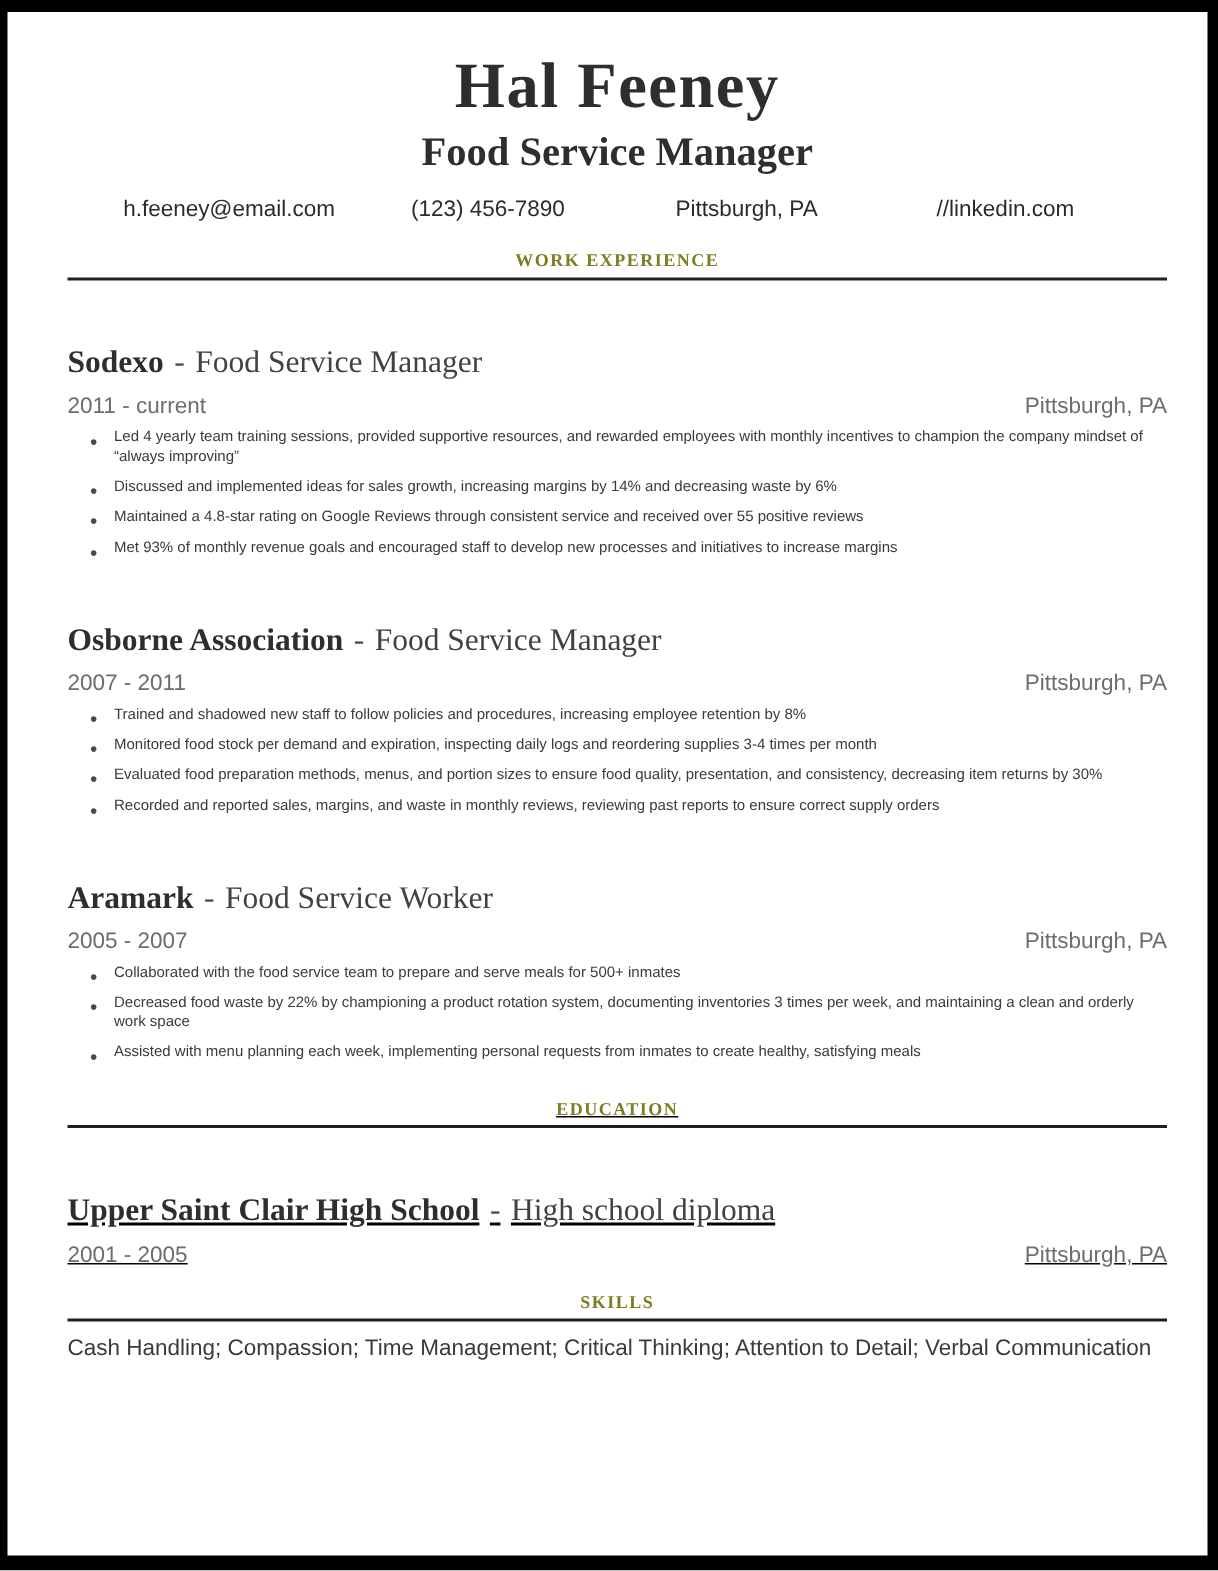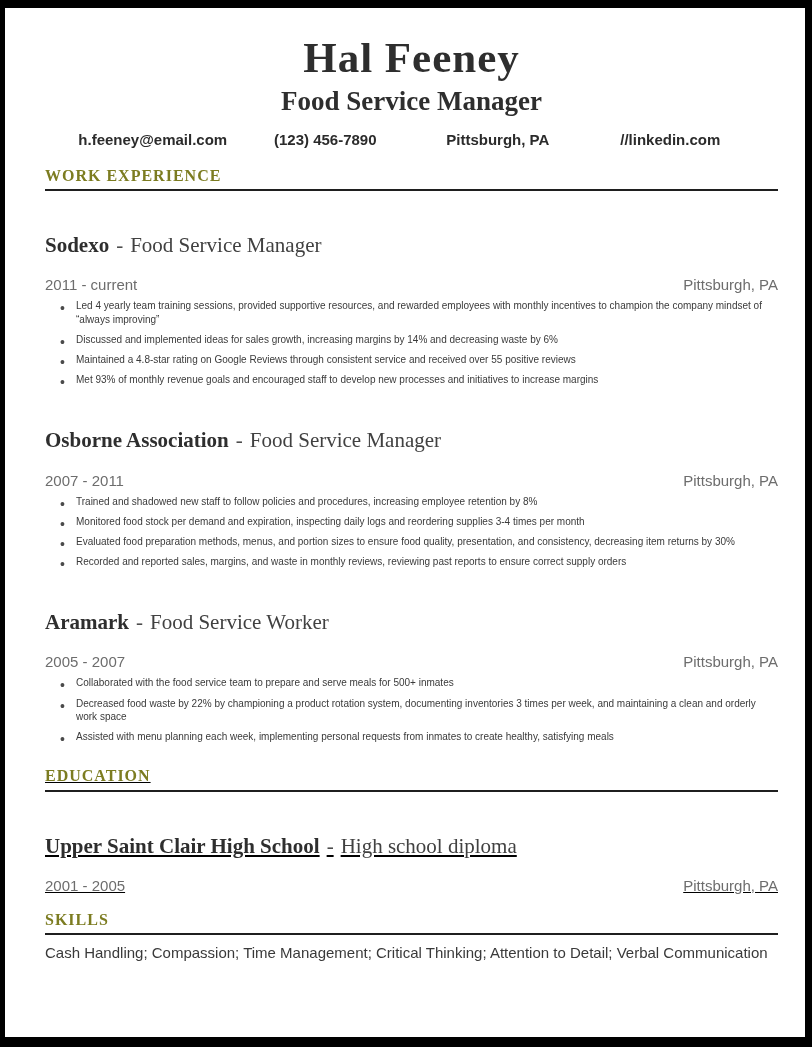--- a/index.html
+++ b/index.html
@@ -42,29 +42,30 @@
     color: var(--heading-text);
     margin-top: 5px;
   }
   .contact-row {
     display: flex;
     width: 690px;
     margin: 14px auto 0;
     font-size: 15px;
     color: #2b2b2b;
   }
-  .contact-item { flex: 1 1 0; text-align: center; white-space: nowrap; font-weight: bold; }
+  .contact-item { flex: 1 1 0; text-align: center; white-space: nowrap; }
   
   .section-heading {
     font-family: "Liberation Serif", serif;
     font-weight: 700;
-    font-size: 16px;
+    font-size: 12px;
     letter-spacing: 1px;
     color: var(--accent);
     line-height: 1.15;
+    text-align: center;
   }
   .section-rule {
     border: none;
     border-top: 2px solid var(--rule);
     margin-top: 4px;
   }
   .work-section { margin-top: 19px; }
   .education-section { margin-top: 24px; text-decoration: underline; }
   .skills-section { margin-top: 17px; }
   
@@ -78,21 +79,21 @@
     margin-top: 42px;
   }
   .entry-title .company { font-weight: 700; }
   .entry-title .dash { color: #4d4d4d; margin: 0 7px; font-weight: 400; }
   .entry-title .role { font-weight: 400; color: #414141; }
   .entry-meta {
     display: flex;
     justify-content: space-between;
     font-size: 15px;
     color: var(--muted-text);
-    margin-top: 18px;
+    margin-top: 8px;
   }
   .bullets { list-style: none; margin-top: 6px; padding-left: 15px; }
   .bullets li {
     position: relative;
     padding-left: 16px;
     font-size: 10px;
     line-height: 1.32;
     color: var(--body-text);
     margin-bottom: 7px;
     max-width: 713px;

